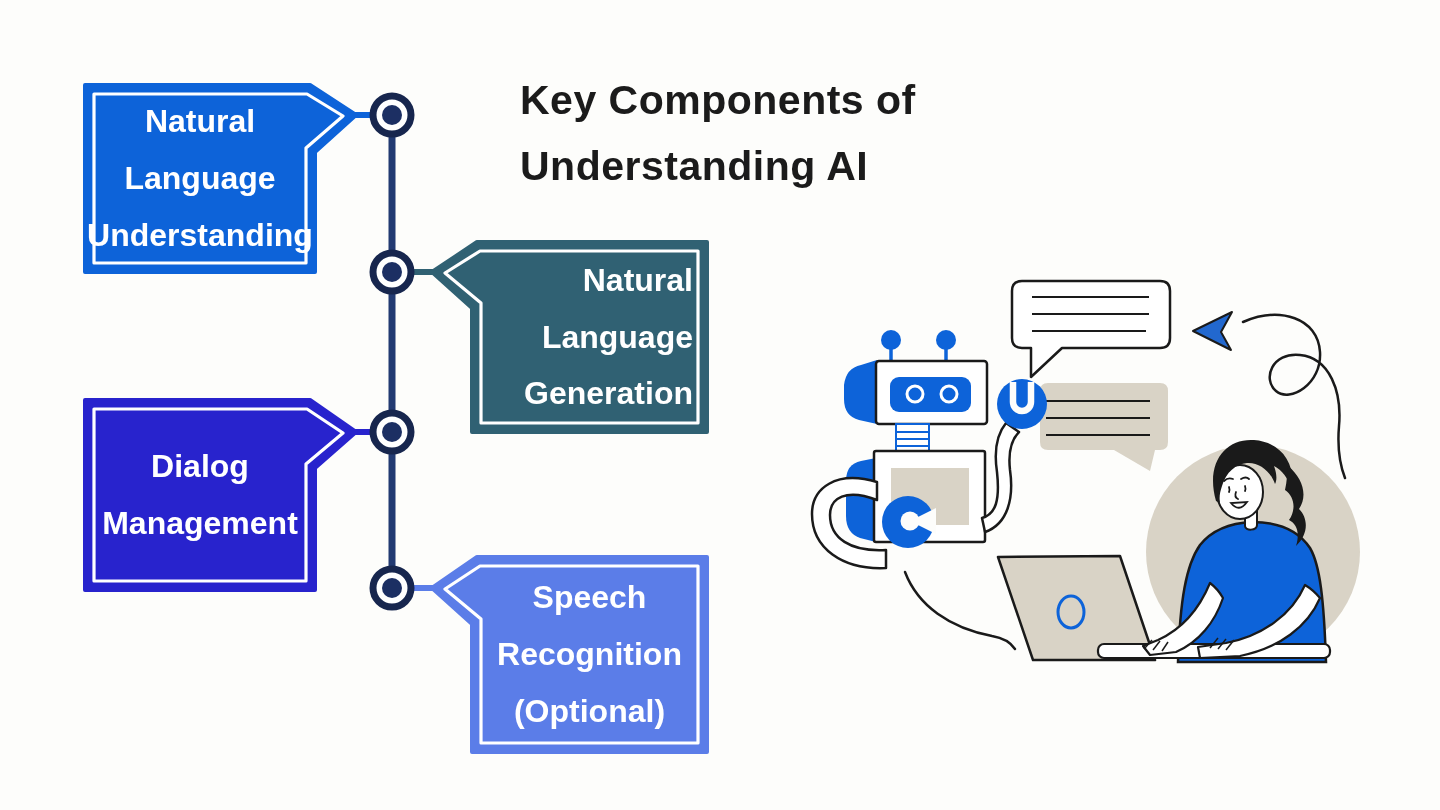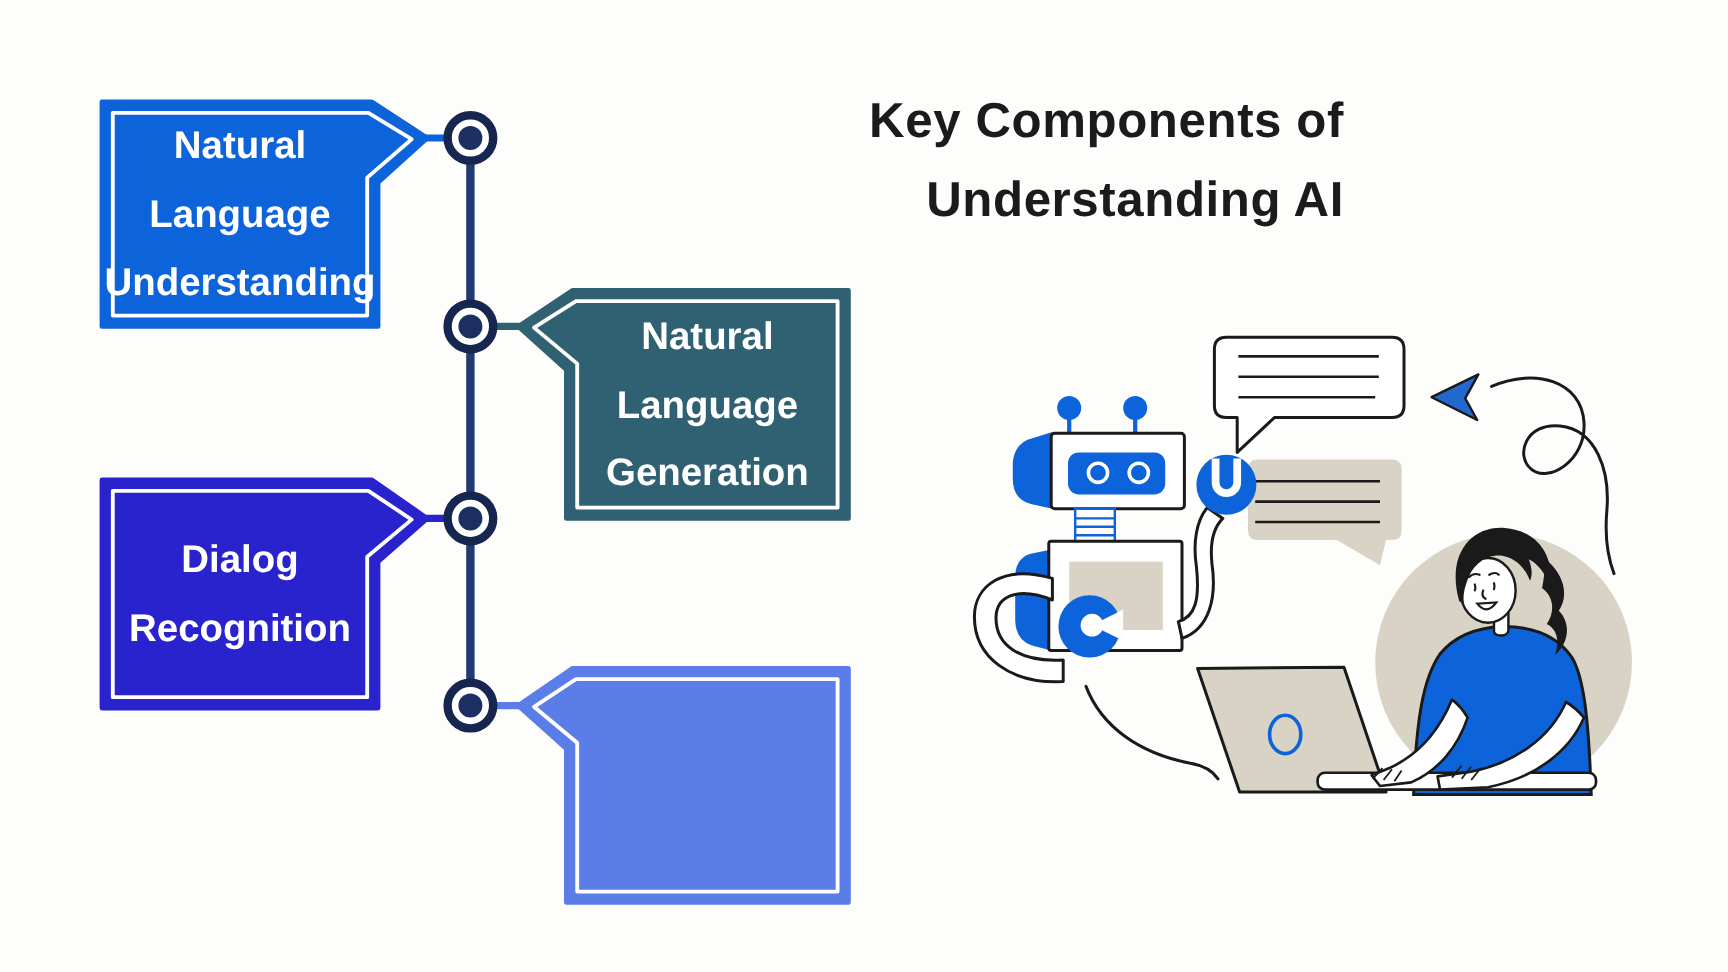--- a/index.html
+++ b/index.html
@@ -5,30 +5,30 @@
   html,body{margin:0;padding:0;}
   body{
     width:1440px;height:810px;position:relative;overflow:hidden;
     background:#fdfdfb;
     font-family:"Liberation Sans", sans-serif;
   }
   .stage{position:absolute;inset:0;width:1440px;height:810px;}
   svg.diagram{position:absolute;left:0;top:0;}
   .title{
     position:absolute;left:520px;top:68px;width:600px;
-    text-align:right;color:#1b1b1b;font-weight:700;
+    text-align:left;color:#1b1b1b;font-weight:700;
     font-size:41px;line-height:1.6;letter-spacing:0.5px;
   }
   .comp-label{
     position:absolute;display:flex;align-items:center;justify-content:center;
     text-align:center;color:#ffffff;font-weight:700;
     font-size:32px;line-height:1.78;padding:0 14px;box-sizing:border-box;
   }
   .comp-label.l1{left:85px;top:85px;width:230px;height:187px;}
-  .comp-label.l2{left:472px;top:242px;width:235px;height:190px;}
+  .comp-label.l2{left:472px;top:242px;width:235px;height:190px;text-align:right;}
   .comp-label.l3{left:85px;top:400px;width:230px;height:190px;}
   .comp-label.l4{left:472px;top:557px;width:235px;height:195px;}
 </style>
 </head>
 <body>
 
 <div class="stage">
 
   <svg class="diagram" width="1440" height="810" viewBox="0 0 1440 810">
 
@@ -207,14 +207,15 @@
              C 1262,379 1272,352 1300,355 C 1330,358 1342,392 1339,426 C 1337,450 1340,465 1345,478" fill="none" stroke="#1a1a1a" stroke-width="2.5" stroke-linecap="round"></path>
   </svg>
 
   <div class="title">
     <div>Key Components of</div>
     <div>Understanding AI</div>
   </div>
 
   <div class="comp-label l1">Natural Language Understanding</div>
   <div class="comp-label l2">Natural Language Generation</div>
-  <div class="comp-label l3">Dialog Recognition</div>
+  <div class="comp-label l3">Dialog Management</div>
+  <div class="comp-label l4">Speech Recognition (Optional)</div>
 </div>
 
 </body></html>

